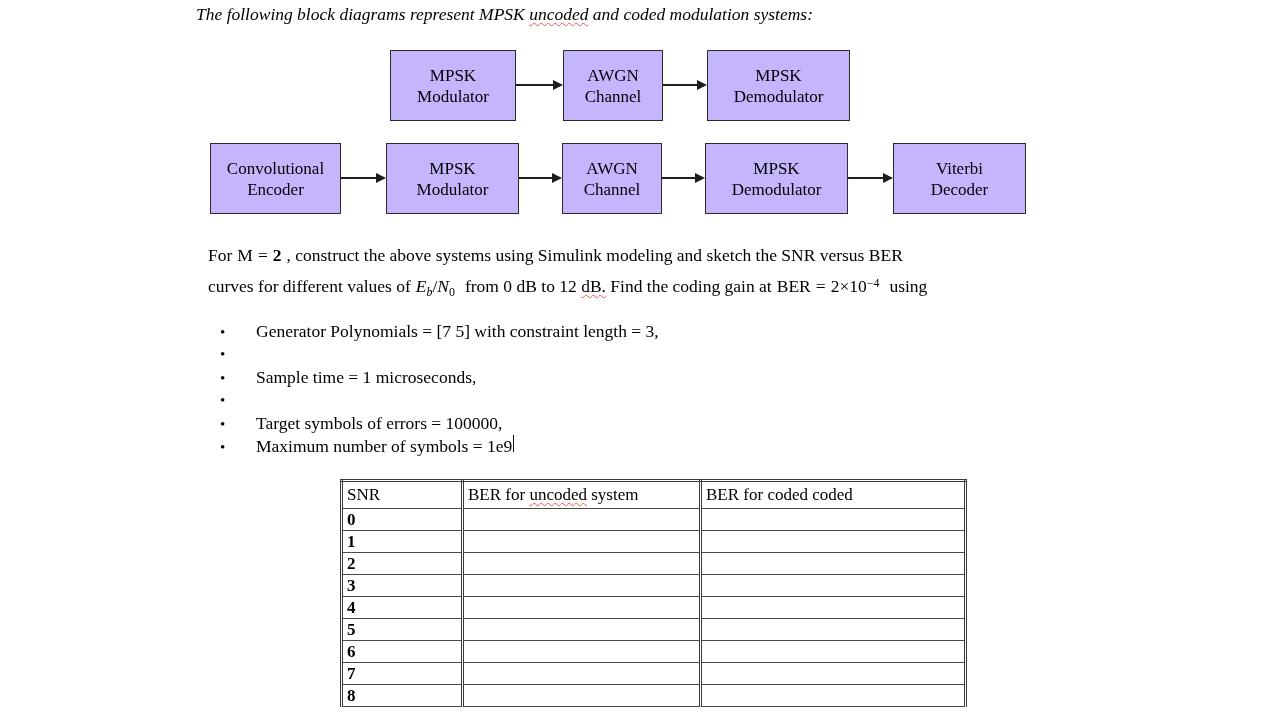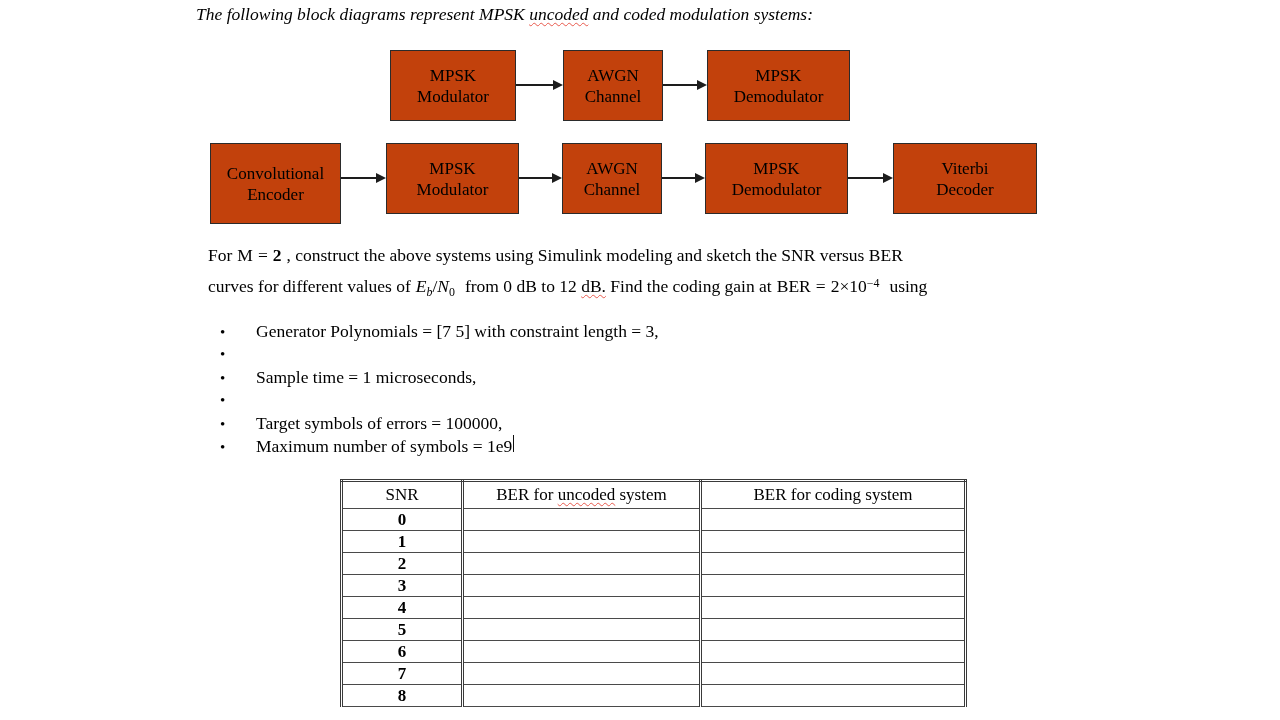--- a/index.html
+++ b/index.html
@@ -32,21 +32,21 @@
     text-decoration-color: #e8594d;
     text-decoration-thickness: 1px;
     text-underline-offset: 2px;
   }
 
   
   .diagram { position: absolute; }
   .blk {
     position: absolute;
     border: 1.4px solid #2b2b2b;
-    background: #c2410c;
+    background: #c4b5fd;
     box-sizing: border-box;
     display: flex;
     flex-direction: column;
     align-items: center;
     justify-content: center;
     font-size: 17px;
     line-height: 21px;
     text-align: center;
   }
   .blk span { display: block; white-space: nowrap; }
@@ -109,21 +109,21 @@
   table.grid {
     border-collapse: collapse;
     width: 624px;
     table-layout: fixed;
   }
   table.grid td {
     border: 1px solid #4a4a4a;
     height: 22px;
     padding: 0 4px;
     font-size: 17px;
-    text-align: center;
+    text-align: left;
     vertical-align: middle;
     box-sizing: border-box;
   }
   
   table.grid tr td:first-child { border-left: 3px double #3a3a3a; }
   table.grid tr td:last-child  { border-right: 3px double #3a3a3a; }
   table.grid tr:first-child td { border-top: 3px double #3a3a3a; }
   
   table.grid td.colsep { border-right: 3px double #3a3a3a; }
   table.grid tr.hdr td { height: 28px; }
@@ -160,21 +160,21 @@
     <div class="head"></div>
   </div>
 
   <div class="blk" style="left:707px; top:50px; width:143px; height:71px;">
     <span>MPSK</span>
     <span>Demodulator</span>
   </div>
 </div>
 
 <div class="diagram">
-  <div class="blk" style="left:210px; top:143px; width:131px; height:81px;">
+  <div class="blk" style="left:210px; top:143px; width:131px; height:71px;">
     <span>Convolutional</span>
     <span>Encoder</span>
   </div>
   <div class="arrow" style="left:341px; top:173px; width:45px;">
     <div class="shaft"></div>
     <div class="head"></div>
   </div>
 
   <div class="blk" style="left:386px; top:143px; width:133px; height:71px;">
     <span>MPSK</span>
@@ -196,21 +196,21 @@
 
   <div class="blk" style="left:705px; top:143px; width:143px; height:71px;">
     <span>MPSK</span>
     <span>Demodulator</span>
   </div>
   <div class="arrow" style="left:848px; top:173px; width:45px;">
     <div class="shaft"></div>
     <div class="head"></div>
   </div>
 
-  <div class="blk" style="left:893px; top:143px; width:144px; height:71px;">
+  <div class="blk" style="left:893px; top:143px; width:133px; height:71px;">
     <span>Viterbi</span>
     <span>Decoder</span>
   </div>
 </div>
 
 <div class="para">
   <div class="ln">
     <span>For</span><span class="sp"></span><span class="mathup">M</span><span class="sp"></span><span>=</span><span class="sp"></span><b>2</b><span class="sp"></span><span>, construct the above systems using Simulink modeling and sketch the SNR versus BER</span>
   </div>
   <div class="ln">
@@ -250,21 +250,21 @@
       <col class="col-snr">
         <col class="col-unc">
         <col class="col-cod">
     </colgroup>
     <tbody>
       <tr class="hdr">
         <td class="hdrcell colsep">SNR</td>
         <td class="hdrcell colsep">
           <span>BER for </span><span class="squiggle">uncoded</span><span> system</span>
         </td>
-        <td class="hdrcell">BER for coding system</td>
+        <td class="hdrcell">BER for coded coded</td>
       </tr>
       <tr>
         <td class="snr colsep">0</td>
         <td class="colsep"></td>
         <td></td>
       </tr>
       <tr>
         <td class="snr colsep">1</td>
         <td class="colsep"></td>
         <td></td>

